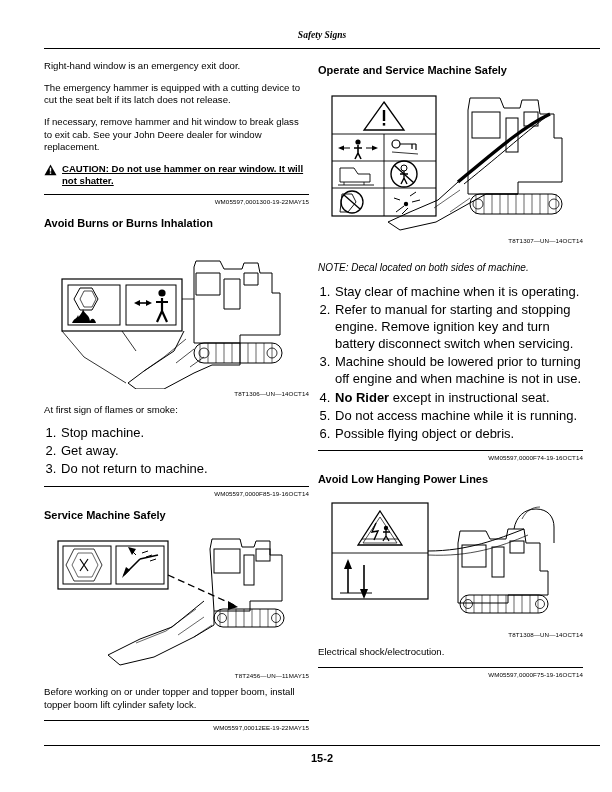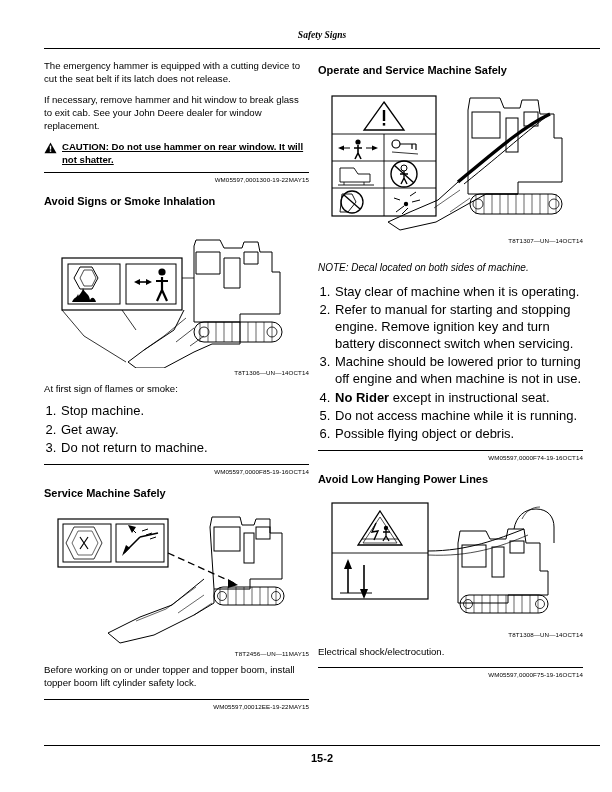--- a/index.html
+++ b/index.html
@@ -141,38 +141,39 @@
 </head>
 <body>
 
 <div class="page">
 
   <div class="header">Safety Signs</div>
   <div class="header-rule"></div>
 
   <div class="col col-left">
 
+    <p class="body">Right-hand window is an emergency exit door.</p>
     <p class="body">The emergency hammer is equipped with a cutting device to cut the seat belt if its latch does not release.</p>
     <p class="body">If necessary, remove hammer and hit window to break glass to exit cab. See your John Deere dealer for window replacement.</p>
 
     <div class="caution">
       <span class="warn-tri">
         <svg width="13" height="12" viewBox="0 0 13 12">
           <polygon points="6.5,0.5 12.5,11.3 0.5,11.3" fill="#000"></polygon>
           <rect x="5.8" y="3.6" width="1.4" height="4" fill="#fff"></rect>
           <rect x="5.8" y="8.4" width="1.4" height="1.4" fill="#fff"></rect>
         </svg>
       </span>
       <span>CAUTION: Do not use hammer on rear window. It will not shatter.</span>
     </div>
 
     <div class="rule"></div>
     <div class="partno">WM05597,0001300-19-22MAY15</div>
 
-    <h2 class="section-title">Avoid Signs or Smoke Inhalation</h2>
+    <h2 class="section-title">Avoid Burns or Burns Inhalation</h2>
 
     <div class="fig">
       <svg width="265" height="150" viewBox="0 0 265 150">
         <g fill="none" stroke="#000" stroke-width="1">
 
           <rect x="18" y="40" width="120" height="52" fill="#fff" stroke="#000" stroke-width="1.2"></rect>
 
           <rect x="24" y="46" width="52" height="40" fill="#fff"></rect>
           <polygon points="36,49 48,49 54,60 48,71 36,71 30,60" fill="none"></polygon>
           <polygon points="40,52 48,52 52,60 48,68 40,68 36,60" fill="none" stroke-width="0.7"></polygon>

